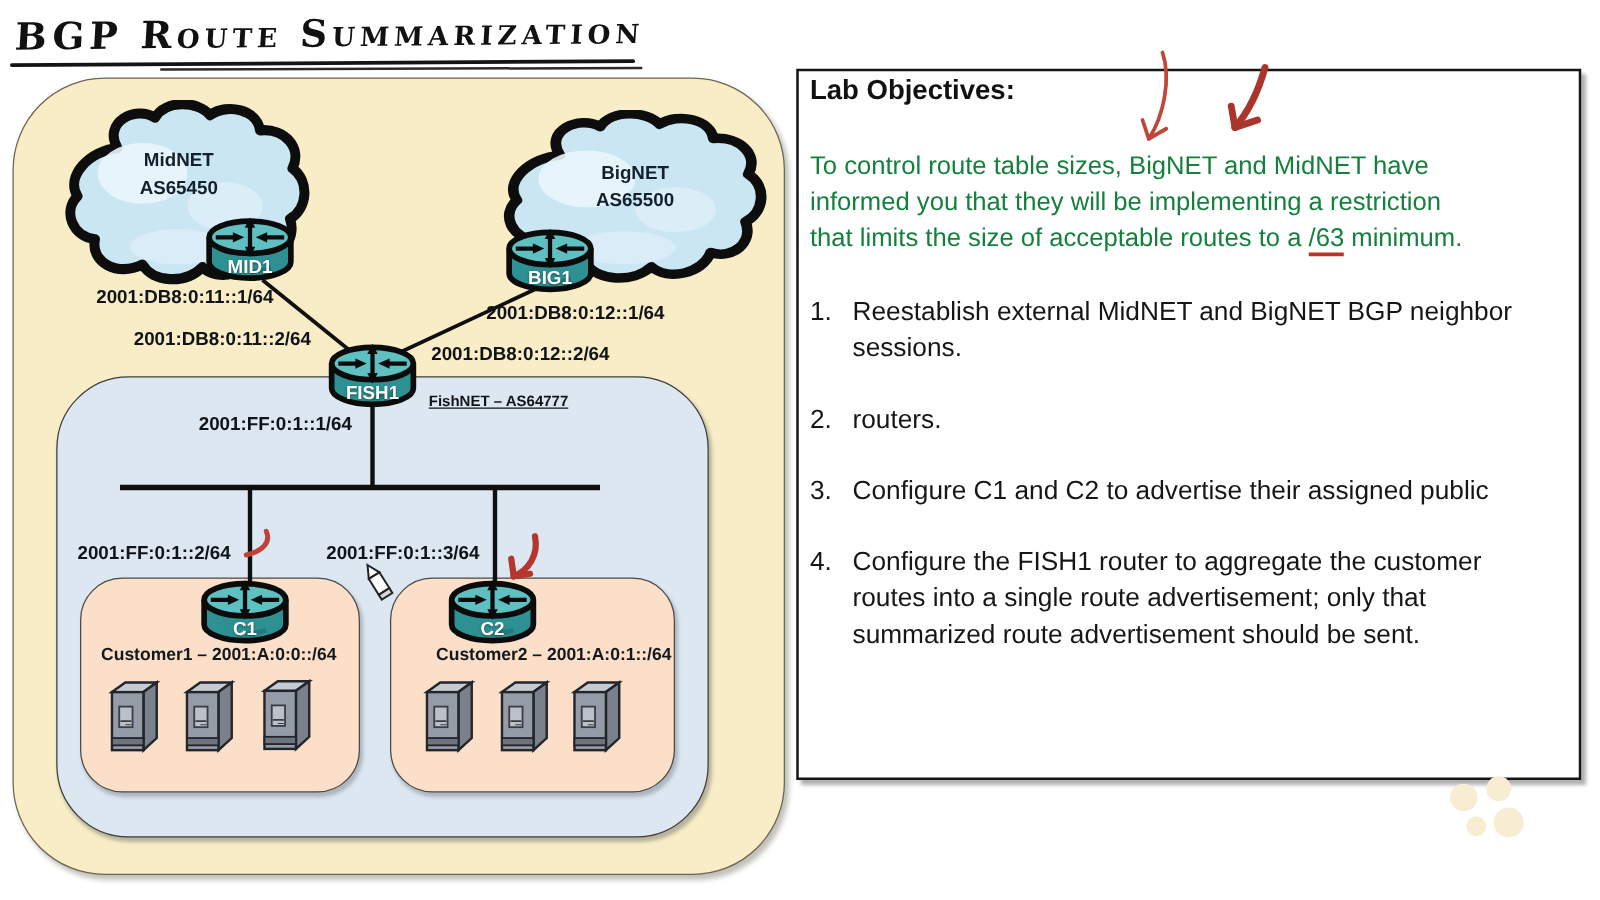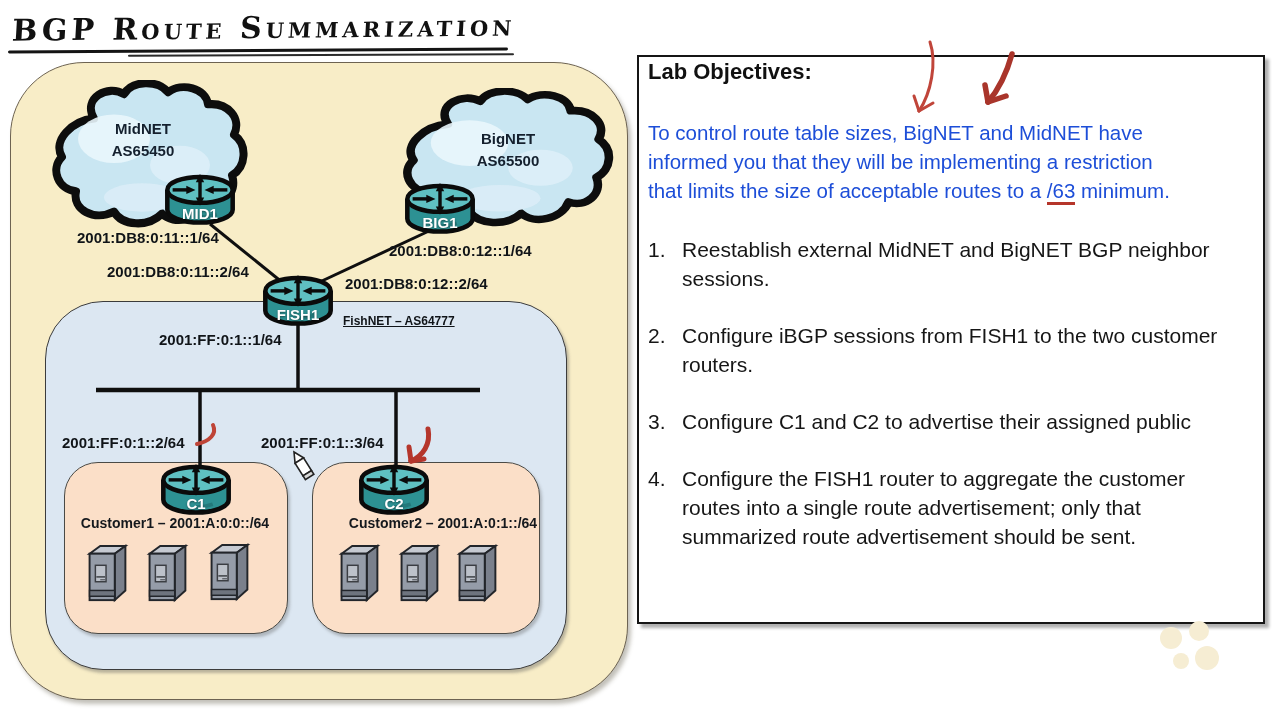--- a/index.html
+++ b/index.html
@@ -66,21 +66,21 @@
 
   
   .server{position:absolute;width:46px;height:60px;z-index:7;}
   .server svg{width:100%;height:100%;}
 
   
   .obj-panel{position:absolute;left:637px;top:55px;width:624px;height:565px;background:#fff;
     border:2.5px solid #151515;box-shadow:4px 4px 3px #b0b0b0;z-index:3;}
   .obj-heading{position:absolute;left:648px;top:59px;font-size:22px;font-weight:bold;color:#111;z-index:8;}
   .obj-intro{position:absolute;left:648px;top:118px;width:605px;font-size:20.5px;line-height:29px;
-    color:#1d4ed8;z-index:8;}
+    color:#15803d;z-index:8;}
   .obj-highlight{border-bottom:3px solid #B5352A;}
   .obj-list{position:absolute;left:648px;top:235px;width:600px;z-index:8;}
   .obj-item{display:flex;margin-bottom:28px;font-size:21px;line-height:29px;color:#161616;}
   .obj-num{width:34px;flex:0 0 34px;}
   .obj-text{flex:1;}
 
   
   #overlay-svg{position:absolute;left:0;top:0;width:1280px;height:720px;z-index:50;pointer-events:none;}
 </style>
 </head>
@@ -233,21 +233,20 @@
     <div class="obj-item">
       <div class="obj-num">1.</div>
       <div class="obj-text">
         <div>Reestablish external MidNET and BigNET BGP neighbor</div>
         <div>sessions.</div>
       </div>
     </div>
     <div class="obj-item">
       <div class="obj-num">2.</div>
       <div class="obj-text">
-        <div>Configure iBGP sessions from FISH1 to the two customer</div>
         <div>routers.</div>
       </div>
     </div>
     <div class="obj-item">
       <div class="obj-num">3.</div>
       <div class="obj-text">
         <div>Configure C1 and C2 to advertise their assigned public</div>
       </div>
     </div>
     <div class="obj-item">

